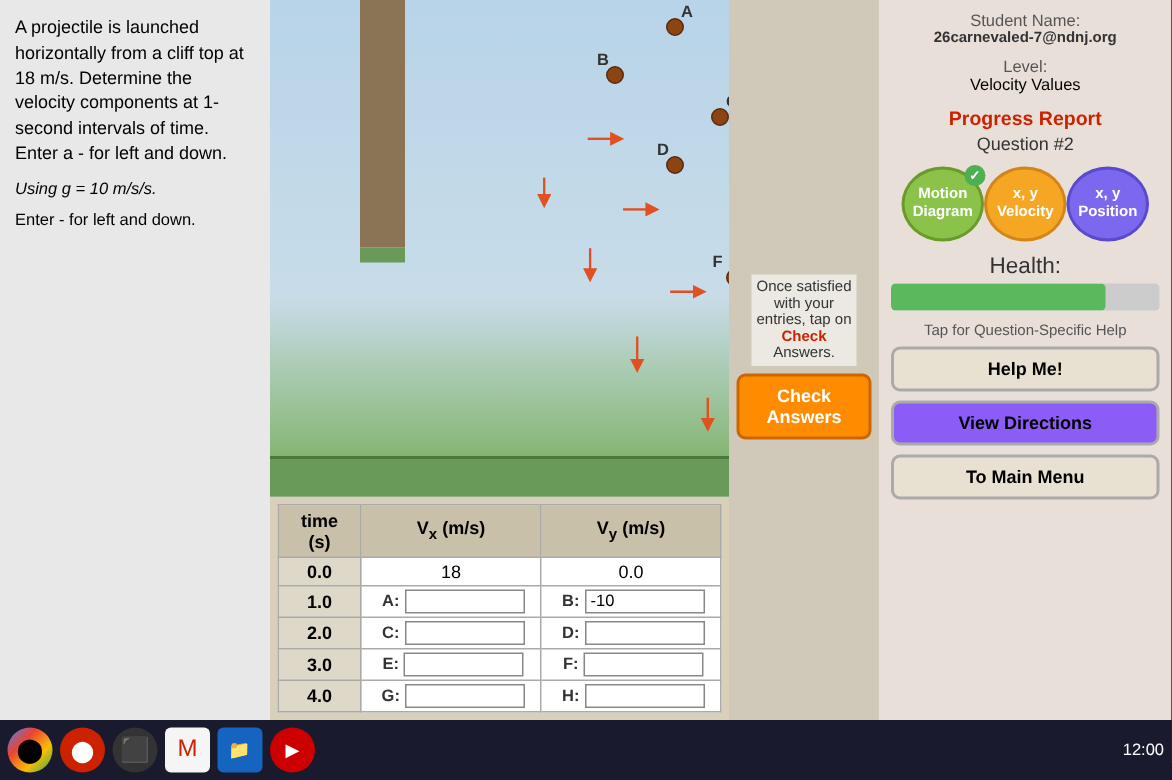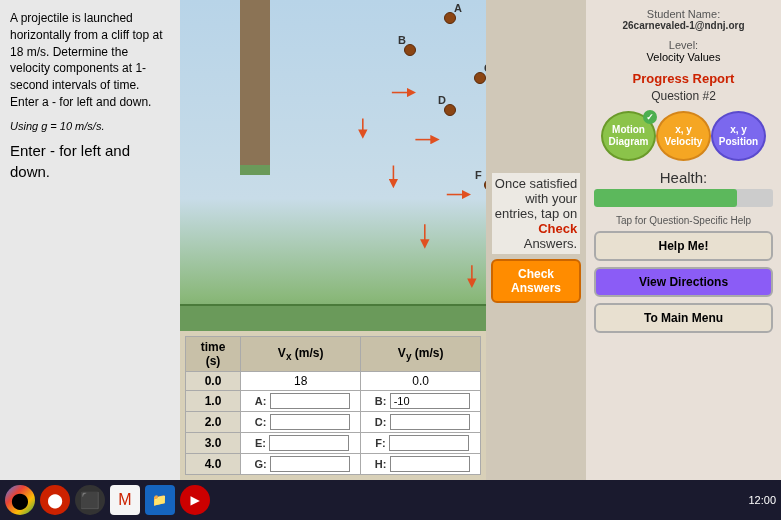--- a/index.html
+++ b/index.html
@@ -28,21 +28,21 @@
     }
     .left-panel p {
       margin-bottom: 6px;
     }
     .using-g {
       font-style: italic;
       font-size: 11px;
       margin-top: 8px;
     }
     .enter-note {
-      font-size: 15px;
+      font-size: 11px;
       margin-top: 2px;
     }
     
     .center-panel {
       flex: 1;
       display: flex;
       flex-direction: column;
       background: #c8dce8;
     }
     .animation-area {
@@ -261,22 +261,22 @@
       border-radius: 6px;
       background: #ff8c00;
       cursor: pointer;
       font-size: 12px;
       font-weight: bold;
       text-align: center;
       color: white;
     }
     
     .satisfied-text {
-      font-size: 13px;
-      text-align: right;
+      font-size: 10px;
+      text-align: center;
       color: #333;
       padding: 3px;
       background: rgba(255,255,255,0.6);
     }
     .satisfied-text .check-word {
       color: #cc2200;
       font-weight: bold;
     }
     
     .taskbar {
@@ -455,21 +455,21 @@
       <span>entries, tap on</span><br>
       <span class="check-word">Check</span><br>
       <span>Answers.</span>
     </div>
     <button class="check-btn">Check<br>Answers</button>
   </div>
 
   <div class="right-panel">
     <div class="student-info">
       <div class="label">Student Name:</div>
-      <div class="value" style="font-size:10px;">26carnevaled-1@ndnj.org</div>
+      <div class="value" style="font-size:10px;">26carnevaled-7@ndnj.org</div>
     </div>
     <div class="level-info">
       <div class="label" style="font-size:11px;color:#555;">Level:</div>
       <div class="value" style="font-size:11px;">Velocity Values</div>
     </div>
     <div class="progress-report">Progress Report</div>
     <div class="question-num">Question #2</div>
 
     <div class="tabs-row">
       <button class="tab-btn tab-motion">

